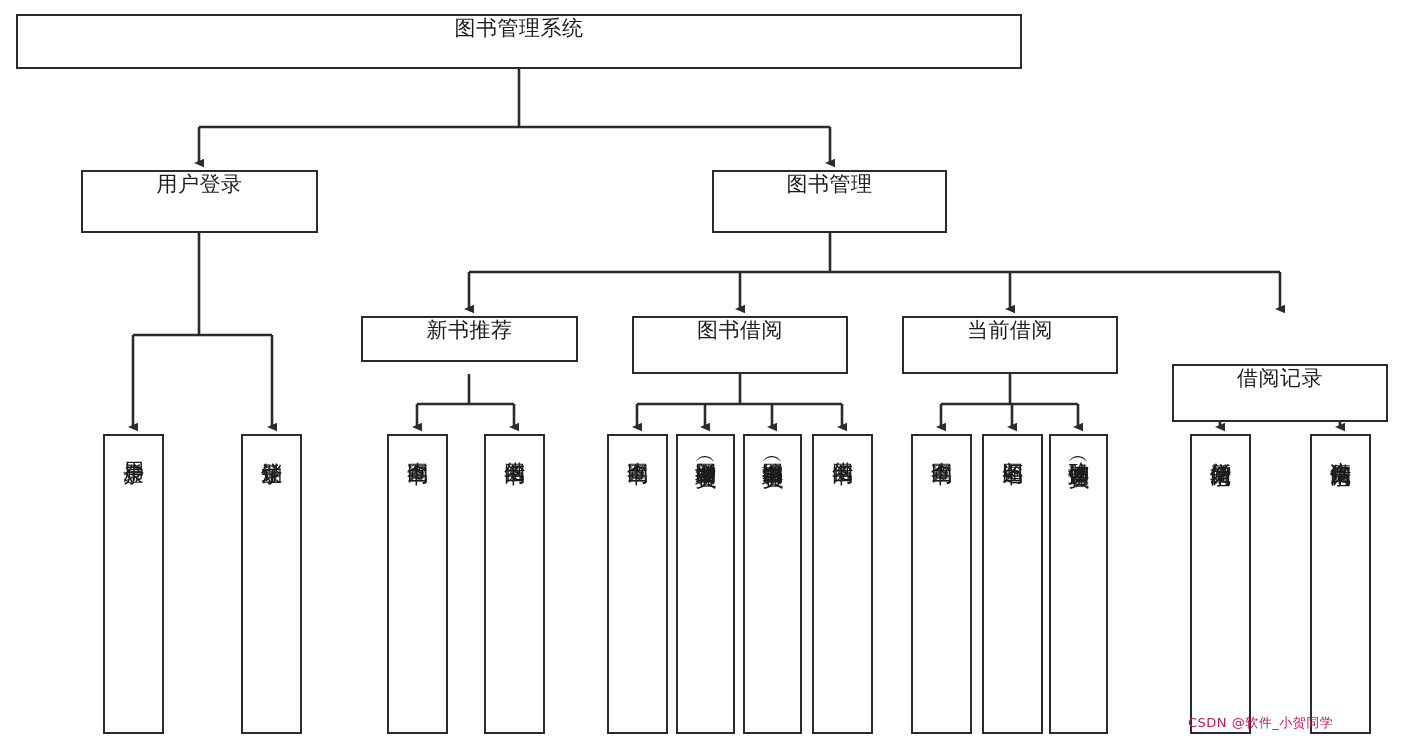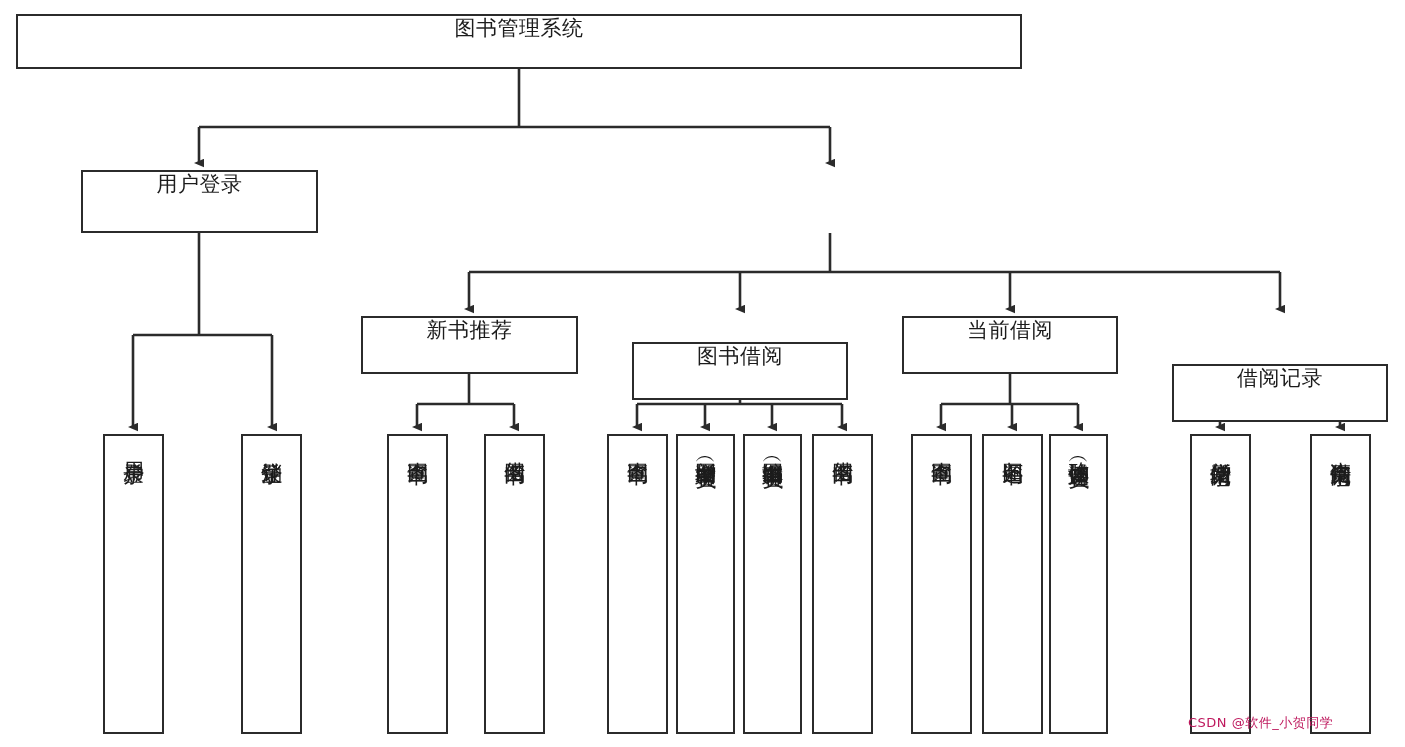--- a/index.html
+++ b/index.html
@@ -133,25 +133,28 @@
     </g>
   </svg>
 
   <div class="node horiz" style="left:16px; top:14px; width:1006px; height:55px;">
     <span class="node-label">图书管理系统</span>
   </div>
 
   <div class="node horiz" style="left:81px; top:170px; width:237px; height:63px;">
     <span class="node-label">用户登录</span>
   </div>
-
-  <div class="node horiz" style="left:361px; top:316px; width:217px; height:58px;">
+  <div class="node horiz" style="left:712px; top:170px; width:235px; height:63px;">
+    <span class="node-label">图书管理</span>
+  </div>
+
+  <div class="node horiz" style="left:361px; top:316px; width:217px; height:46px;">
     <span class="node-label">新书推荐</span>
   </div>
-  <div class="node horiz" style="left:632px; top:316px; width:216px; height:58px;margin-top:26px;">
+  <div class="node horiz" style="left:632px; top:316px; width:216px; height:58px;">
     <span class="node-label">图书借阅</span>
   </div>
   <div class="node horiz" style="left:902px; top:316px; width:216px; height:58px;">
     <span class="node-label">当前借阅</span>
   </div>
   <div class="node horiz" style="left:1172px; top:316px; width:216px; height:58px;margin-top:48px;">
     <span class="node-label">借阅记录</span>
   </div>
 
   <div class="node vert" style="left:103px; top:434px; width:61px; height:300px;">

